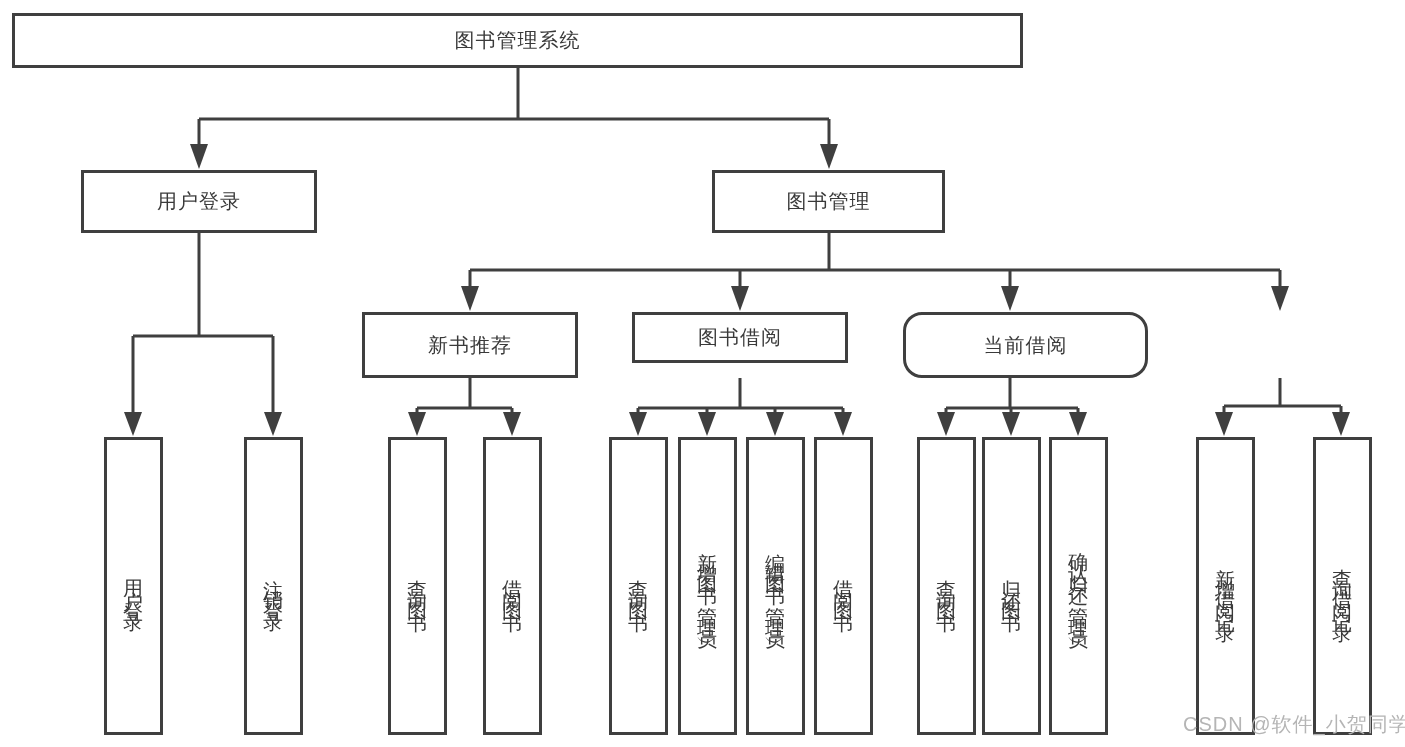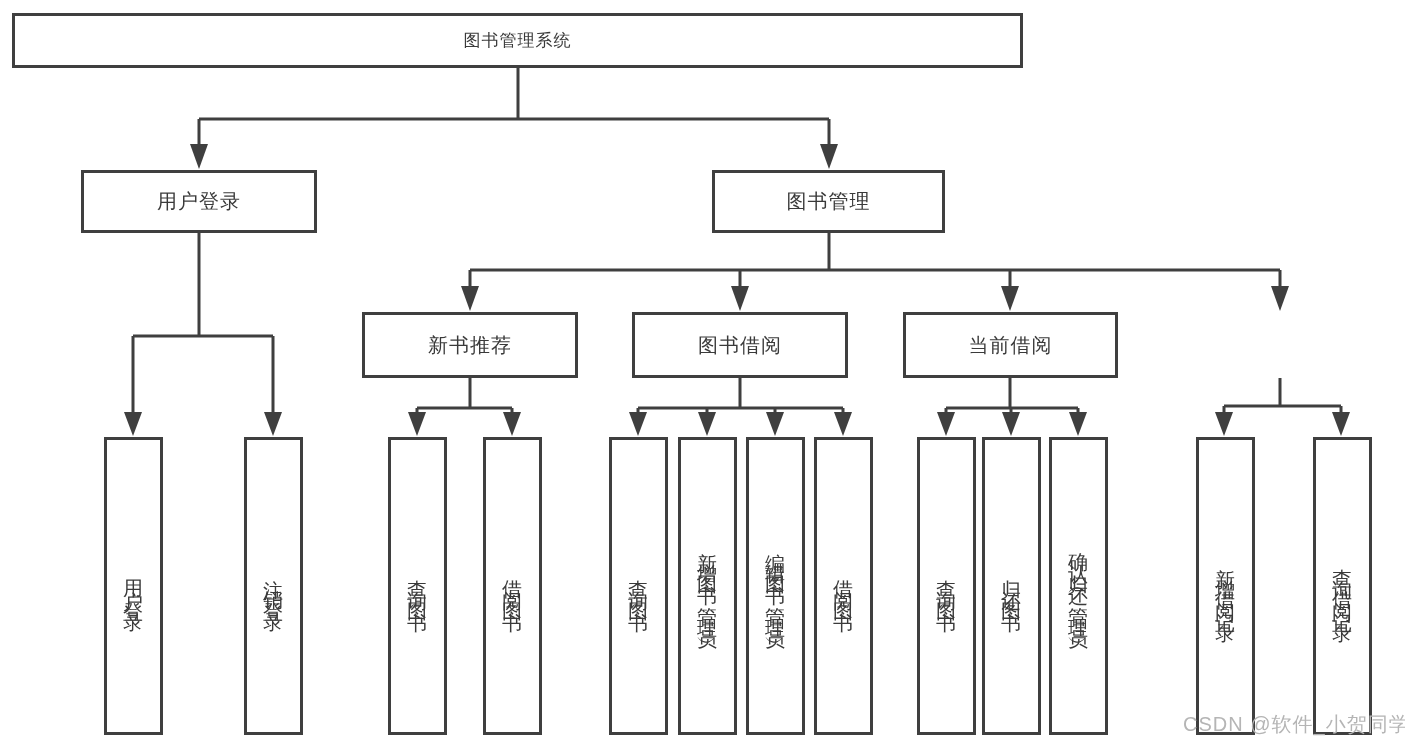--- a/index.html
+++ b/index.html
@@ -7,21 +7,21 @@
   #canvas{
     position:relative;width:1405px;height:747px;background:#ffffff;overflow:hidden;
   }
   #connectors{position:absolute;left:0;top:0;width:1405px;height:747px;}
   .node{
     position:absolute;box-sizing:border-box;background:#ffffff;
     border:3px solid #3f3f3f;display:flex;align-items:center;justify-content:center;
     color:#3a3a3a;
   }
   .h-node{font-size:20px;letter-spacing:1px;}
-  .root-node{font-size:17px;}
+  .root-node{font-size:20px;}
   .leaf{
     width:59px;height:298px;top:437px;
     writing-mode:vertical-rl;text-orientation:mixed;
     font-size:20px;letter-spacing:11px;line-height:1;
   }
   .leaf span{display:block;}
   #watermark{
     position:absolute;left:1183px;top:711px;z-index:5;
     font-size:20px;color:#b5b5b5;white-space:nowrap;letter-spacing:1px;
   }
@@ -85,24 +85,24 @@
   <div class="node h-node" style="left:81px;top:170px;width:236px;height:63px;">
     <span>用户登录</span>
   </div>
   <div class="node h-node" style="left:362px;top:312px;width:216px;height:66px;">
     <span>新书推荐</span>
   </div>
 
   <div class="node h-node" style="left:712px;top:170px;width:233px;height:63px;">
     <span>图书管理</span>
   </div>
-  <div class="node h-node" style="left:632px;top:312px;width:216px;height:66px;">
+  <div class="node h-node" style="left:632px;top:312px;width:216px;height:51px;">
     <span>图书借阅</span>
   </div>
-  <div class="node h-node" style="left:903px;top:312px;width:215px;height:66px;">
+  <div class="node h-node" style="left:903px;top:312px;width:245px;height:66px;border-radius:19px;">
     <span>当前借阅</span>
   </div>
 
   <div class="node leaf" style="left:104px;">
     <span>用户登录</span>
   </div>
   <div class="node leaf" style="left:244px;">
     <span>注销登录</span>
   </div>
 

